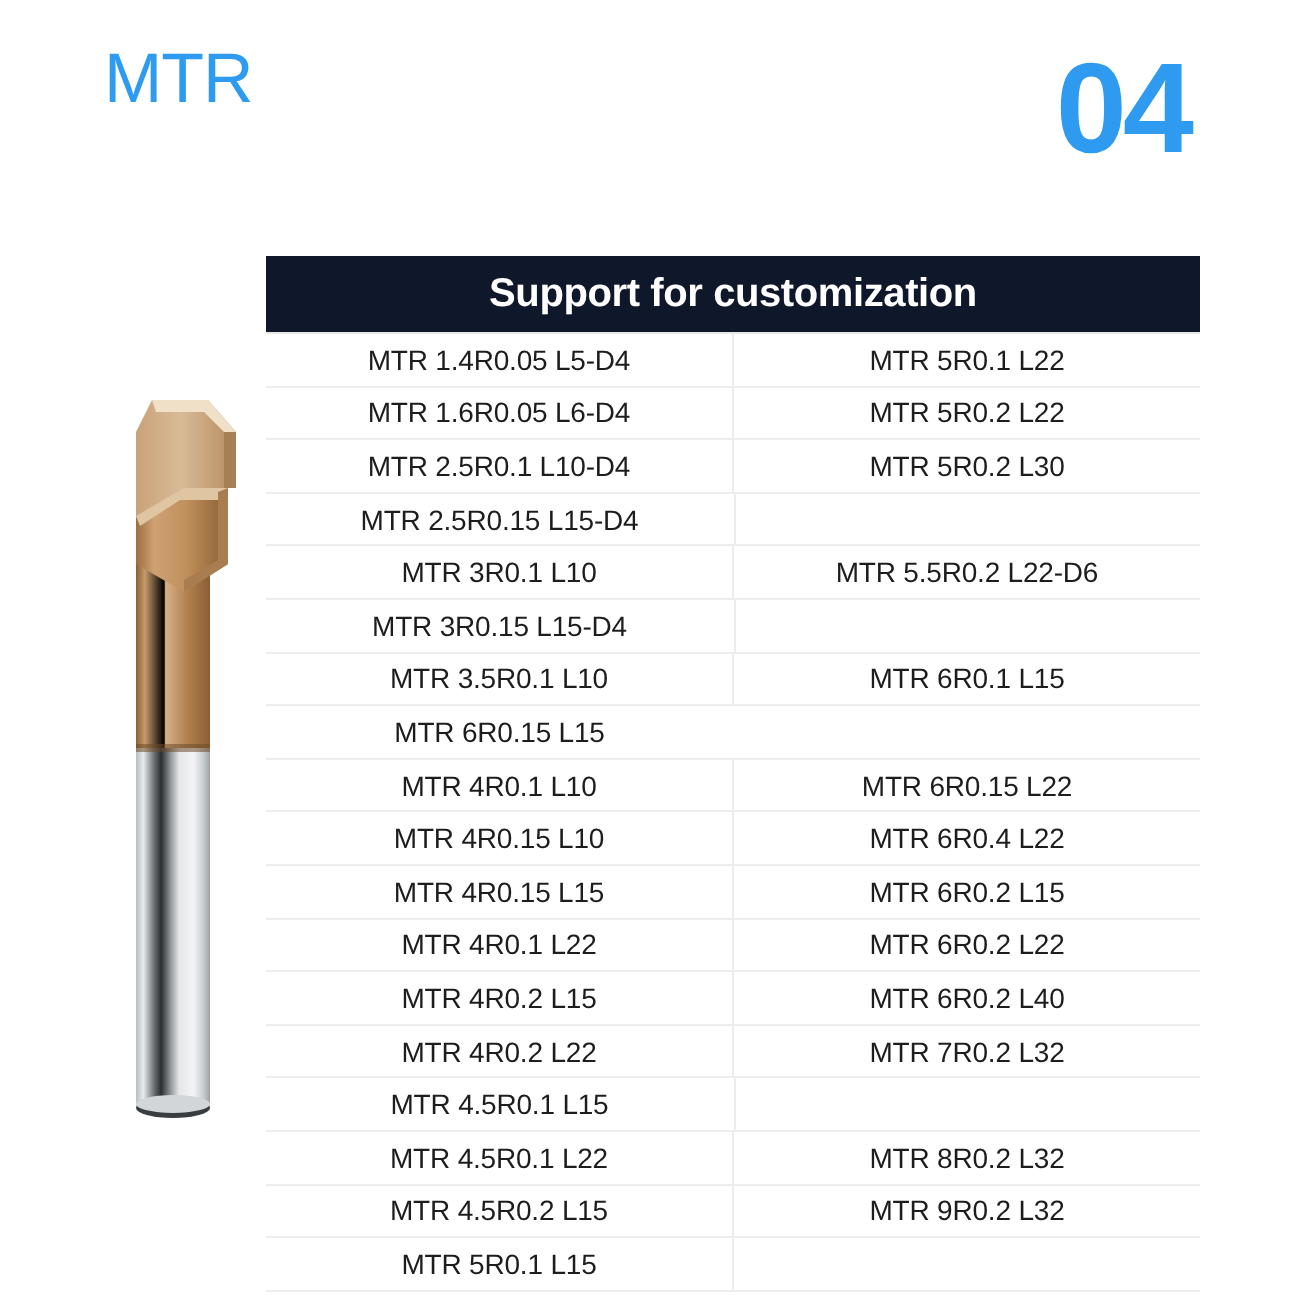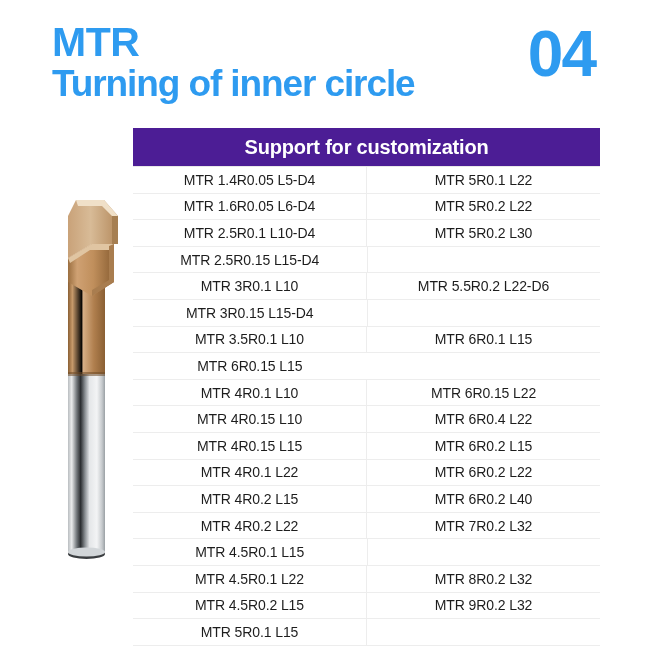--- a/index.html
+++ b/index.html
@@ -25,22 +25,22 @@
   }
   #title-block {
     position: absolute;
     left: 52px;
     top: 22px;
     line-height: 1;
   }
   #series-code {
     display: block;
     color: #2e9bf0;
-    font-size: 41px;
-    font-weight: bold;
+    font-size: 35px;
+    font-weight: normal;
     letter-spacing: -0.5px;
     line-height: 1.0;
   }
   #title-main {
     display: block;
     color: #2e9bf0;
     font-size: 37px;
     font-weight: bold;
     letter-spacing: -1.1px;
     line-height: 1.15;
@@ -58,21 +58,21 @@
   }
 
   
   #spec-table {
     position: absolute;
     left: 133px;
     top: 128px;
     width: 467px;
   }
   #table-head {
-    background: #4c1d95;
+    background: #0f172a;
     height: 38px;
     display: flex;
     align-items: center;
     justify-content: center;
   }
   #table-head-label {
     color: #ffffff;
     font-size: 20px;
     font-weight: bold;
     letter-spacing: -0.2px;
@@ -107,21 +107,20 @@
     width: 80px;
     height: 380px;
   }
 </style>
 </head>
 <body>
 
 <div id="header">
   <div id="title-block">
     <span id="series-code">MTR</span>
-    <span id="title-main">Turning of inner circle</span>
   </div>
   <div id="header-number">04</div>
 </div>
 
 <svg id="tool-figure" viewBox="0 0 80 380">
   <defs>
     <linearGradient id="shankGrad" x1="0" y1="0" x2="1" y2="0">
       <stop offset="0%" stop-color="#b9bdc0"></stop>
       <stop offset="10%" stop-color="#e9ebec"></stop>
       <stop offset="24%" stop-color="#6f7478"></stop>

